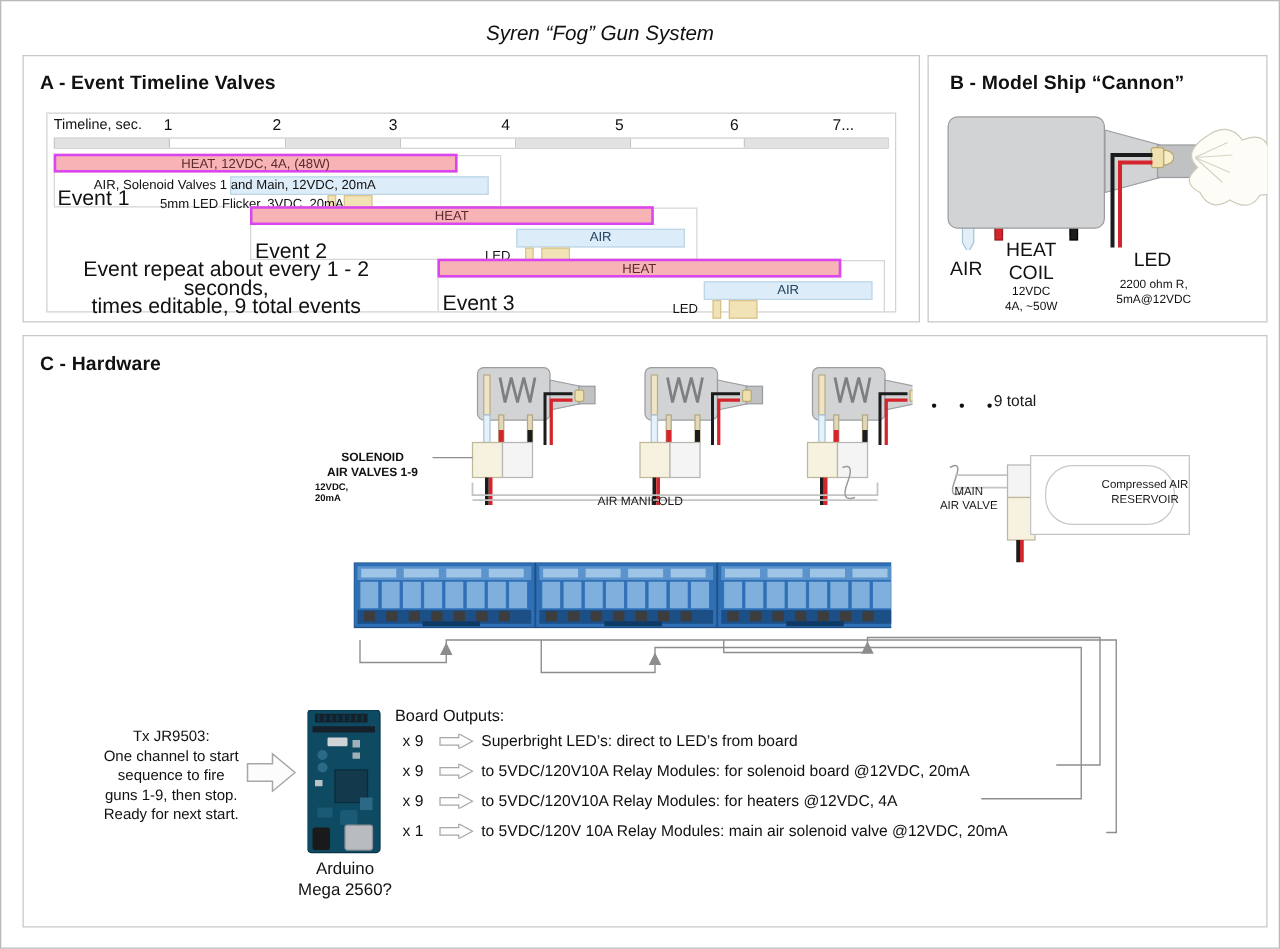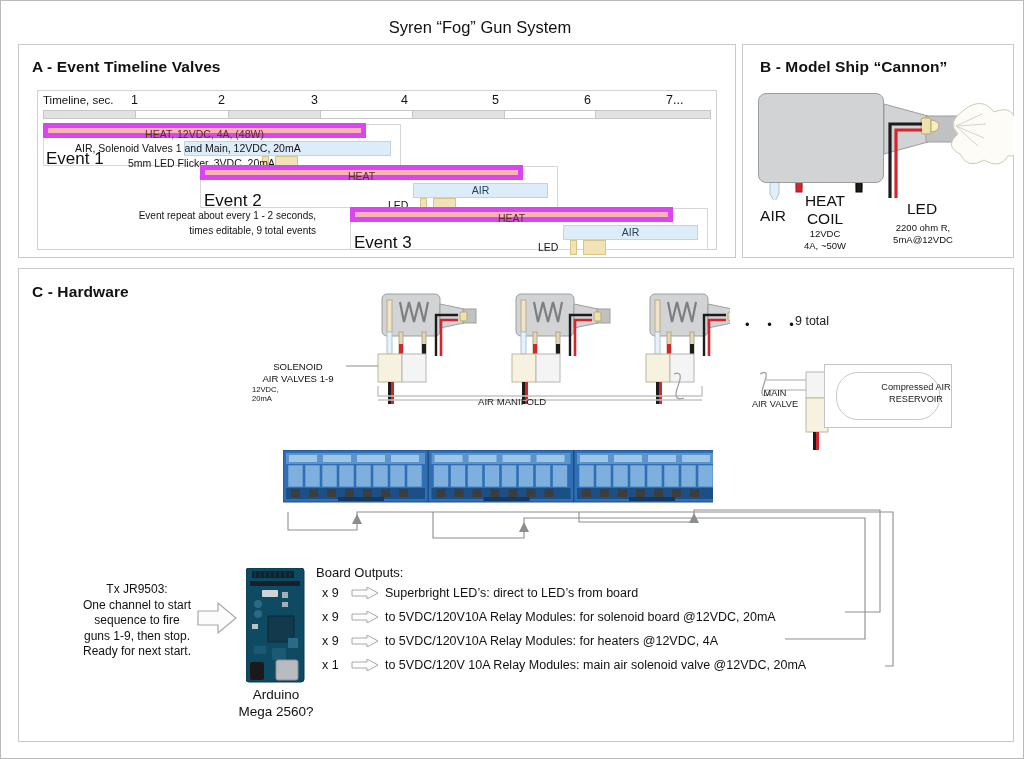--- a/index.html
+++ b/index.html
@@ -9,21 +9,21 @@
     font-family:"Liberation Sans","DejaVu Sans",sans-serif;
     color:#1a1a1a;
     -webkit-font-smoothing:antialiased;
   }
   .page-border{
     position:absolute;left:0;top:0;width:1024px;height:759px;
     border:1px solid #b9b9b9;box-sizing:border-box;pointer-events:none;
   }
   #doc-title{
     position:absolute;left:0;top:18px;width:960px;text-align:center;
-    font-size:16.5px;color:#111;
+    font-size:16.5px;color:#111;font-style:italic;
   }
   .panel{
     position:absolute;background:#fff;border:1px solid #c8c8c8;box-sizing:border-box;
   }
   .panel-title{position:absolute;font-size:15.5px;font-weight:bold;color:#111;letter-spacing:.1px;}
 
   
   #panel-a{left:18px;top:44px;width:718px;height:214px;}
   #panel-a-title{left:32px;top:58px;}
   #timeline-box{
@@ -33,43 +33,43 @@
   #ruler-label{position:absolute;left:5px;top:3px;font-size:11.5px;color:#111;}
   .tick-num{position:absolute;top:2px;font-size:12.5px;color:#111;}
   #ruler-bar{position:absolute;left:5px;top:19px;height:9px;width:668px;
     border:1px solid #c6c6c6;box-sizing:border-box;background:#ffffff;}
   .ruler-seg{position:absolute;top:0;height:100%;background:#e2e2e2;border-right:1px solid #c6c6c6;box-sizing:border-box;}
   .ruler-seg.light{background:#ffffff;}
 
   .event-card{position:absolute;border:1px solid #d6d6d6;background:#ffffff;box-sizing:border-box;}
   .event-name{position:absolute;font-size:17px;color:#111;}
   .bar{position:absolute;box-sizing:border-box;font-size:10.5px;text-align:center;white-space:nowrap;}
-  .bar-heat{background:#f7b3b6;border:5px solid #d946ef;color:#5d2b2d;line-height:12px;}
+  .bar-heat{background:#f7b3b6;border:2px solid #d946ef;color:#5d2b2d;line-height:12px;}
   .bar-air{background:#dcecf8;border:1px solid #bcd6e8;color:#24435c;line-height:12px;}
   .bar-led{background:#f1e3b6;border:1px solid #d8c489;}
   .tl-text{position:absolute;font-size:10.5px;color:#111;white-space:nowrap;}
   .tl-label{position:absolute;font-size:10.5px;color:#111;}
-  #repeat-note{position:absolute;left:46px;top:209px;width:270px;text-align:right;
-    font-size:10px;line-height:14.5px;color:#111;}
+  #repeat-note{position:absolute;left:46px;top:209px;width:270px;text-align:center;
+    font-size:17px;line-height:14.5px;color:#111;}
 
   
   #panel-b{left:742px;top:44px;width:272px;height:214px;}
   #panel-b-title{left:760px;top:58px;}
   #cannon-body{
     position:absolute;left:758px;top:93px;width:126px;height:90px;
     background:#d2d3d5;border:1px solid #9b9da0;border-radius:8px;box-sizing:border-box;
   }
   .b-lbl{position:absolute;text-align:center;color:#111;}
   .b-lbl-lg{font-size:15.5px;}
   .b-lbl-sm{font-size:9.5px;line-height:12px;}
 
   
   #panel-c{left:18px;top:268px;width:996px;height:474px;}
   #panel-c-title{left:32px;top:283px;}
-  .c-text{position:absolute;color:#111;}
+  .c-text{position:absolute;color:#111;font-weight:bold;}
   #solenoid-lbl{left:252px;top:361px;width:92px;text-align:center;font-size:9.6px;line-height:11.5px;}
   #solenoid-sub{left:252px;top:385px;width:92px;font-size:7.6px;line-height:9px;}
   #air-manifold-lbl{position:absolute;left:478px;top:396px;font-size:9.6px;}
   #nine-total{position:absolute;left:795px;top:314px;font-size:12.5px;}
   #dots{position:absolute;left:745px;top:317px;font-size:13px;letter-spacing:7px;color:#111;}
   #reservoir-box{position:absolute;left:824px;top:364px;width:128px;height:64px;
     border:1px solid #c3c3c3;background:#fff;box-sizing:border-box;}
   #reservoir-inner{position:absolute;left:836px;top:372px;width:104px;height:48px;
     border:1px solid #c9c9c9;border-radius:22px;background:#fff;box-sizing:border-box;}
   #reservoir-lbl{position:absolute;left:836px;top:381px;width:104px;text-align:center;

